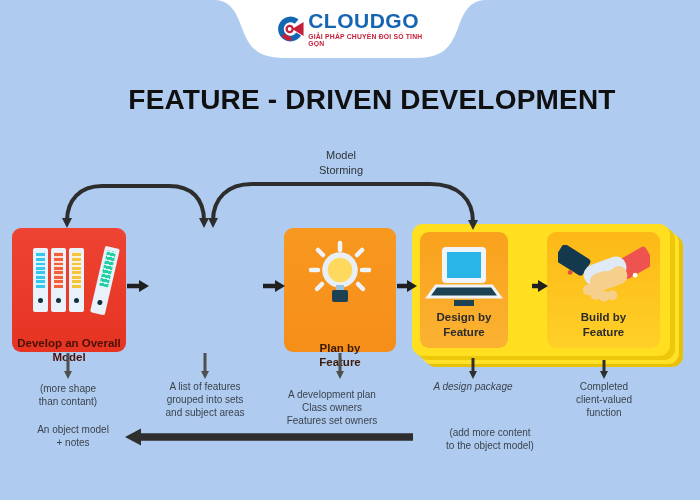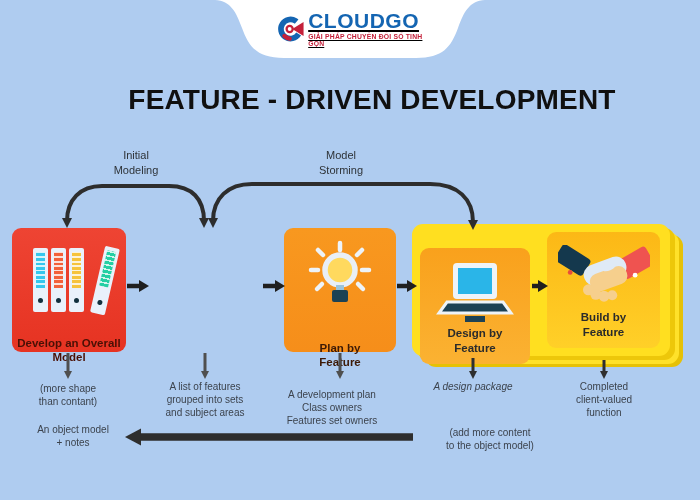--- a/index.html
+++ b/index.html
@@ -4,21 +4,21 @@
 <style>
   html,body { margin:0; padding:0; }
   .canvas {
     position:relative; width:700px; height:500px; overflow:hidden;
     background:#afccf0;
     font-family:"Liberation Sans", sans-serif;
   }
   
   .banner-wrap { position:absolute; top:0; left:50%; transform:translateX(-50%); width:270px; height:62px; z-index:3; }
   .banner-shape { position:absolute; top:0; left:0; }
-  .logo-row { position:absolute; top:10px; left:50%; transform:translateX(-50%); display:flex; align-items:center; gap:2px;text-decoration:underline; }
+  .logo-row { position:absolute; top:10px; left:50%; transform:translateX(-50%); display:flex; align-items:center; gap:2px; }
   .brand-text { display:flex; flex-direction:column; line-height:1; }
   .brand-name { font-size:21px; font-weight:bold; color:#1465b2; letter-spacing:.5px; }
   .brand-tagline { font-size:6.8px; font-weight:bold; color:#c4203a; letter-spacing:.2px; margin-top:3px; }
   
   .page-title {
     position:absolute; top:84px; left:0; width:700px; text-align:center;
     font-size:28px; font-weight:bold; color:#101010; letter-spacing:.2px;padding-left:22px;
   }
   
   .note { position:absolute; text-align:center; white-space:pre-line; color:#3c434d; font-size:10px; line-height:1.3; }
@@ -27,21 +27,21 @@
   .step-box {
     position:absolute; border-radius:9px; display:flex; flex-direction:column;
     align-items:center; justify-content:space-between; padding:12px 4px 9px; box-sizing:border-box;
     z-index:2;
   }
   .step-label { font-weight:bold; font-size:11.5px; line-height:1.25; text-align:center; white-space:pre-line; }
   .icon-area { flex:1; display:flex; align-items:center; justify-content:center; }
   #box1 { left:12px;  top:228px; width:114px; height:124px; background:linear-gradient(180deg,#ee4433,#e63322); }
   #box2 { left:148px; top:228px; width:114px; height:124px; background:linear-gradient(180deg,#f45f28,#ef541c); }
   #box3 { left:284px; top:228px; width:112px; height:124px; background:linear-gradient(180deg,#f8981f,#f68e1a); }
-  #box4 { left:420px; top:232px; width:110px; height:116px; background:linear-gradient(180deg,#f9a11c,#fbb232);margin-top:16px; }
+  #box4 { left:420px; top:232px; width:88px; height:116px; background:linear-gradient(180deg,#f9a11c,#fbb232); }
   #box5 { left:547px; top:232px; width:113px; height:116px; background:linear-gradient(180deg,#fcb816,#ffd028); }
   #box1 .step-label, #box2 .step-label { color:#4a1005;margin-top:24px; }
   #box3 .step-label { color:#3d1a06;margin-top:29px; }
   #box4 .step-label, #box5 .step-label { color:#2b2b2b; }
   
   .stack-container {
     position:absolute; left:412px; top:224px; width:258px; height:132px;
     background:#ffdf20; border-radius:11px; z-index:1;
     box-shadow: 5px 4px 0 #edc70a, 9px 8px 0 #ffe12a, 13px 11px 0 #e6c106;
   }
@@ -80,22 +80,20 @@
       </svg>
       <div class="brand-text">
         <span class="brand-name">CLOUDGO</span>
         <span class="brand-tagline">GIẢI PHÁP CHUYỂN ĐỔI SỐ TINH GỌN</span>
       </div>
     </div>
   </div>
 
   <div class="page-title">FEATURE - DRIVEN DEVELOPMENT</div>
 
-  <div class="arc-label" style="left:96px; top:148px; width:80px;">Initial
-Modeling</div>
   <div class="arc-label" style="left:301px; top:148px; width:80px;">Model
 Storming</div>
 
   <div class="stack-container"></div>
 
   <div class="step-box" id="box1">
     <div class="icon-area">
       <div class="binders">
         <div class="binder">
             <div class="binder-stripe" style="background-color:#35c7ee;"></div>

